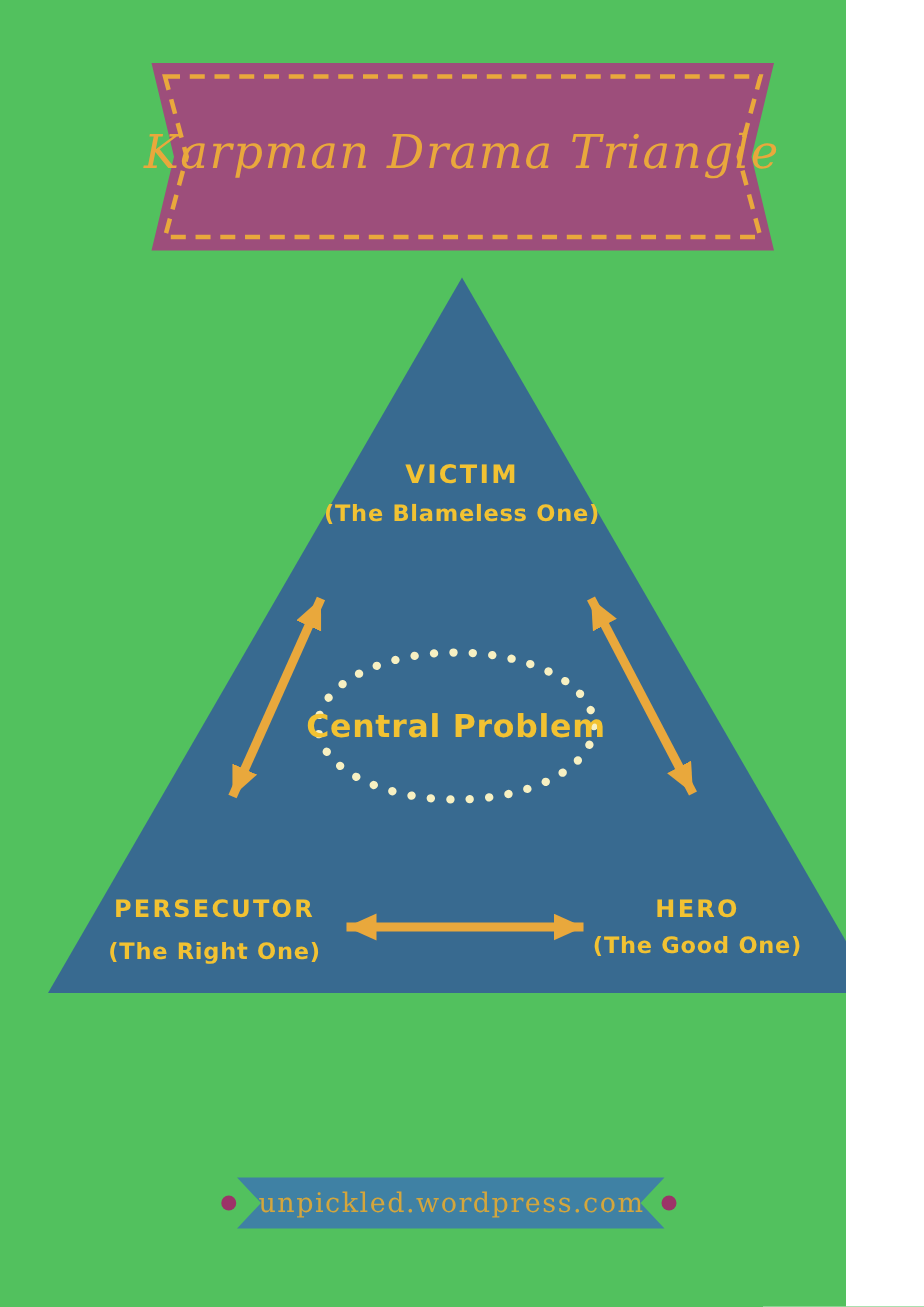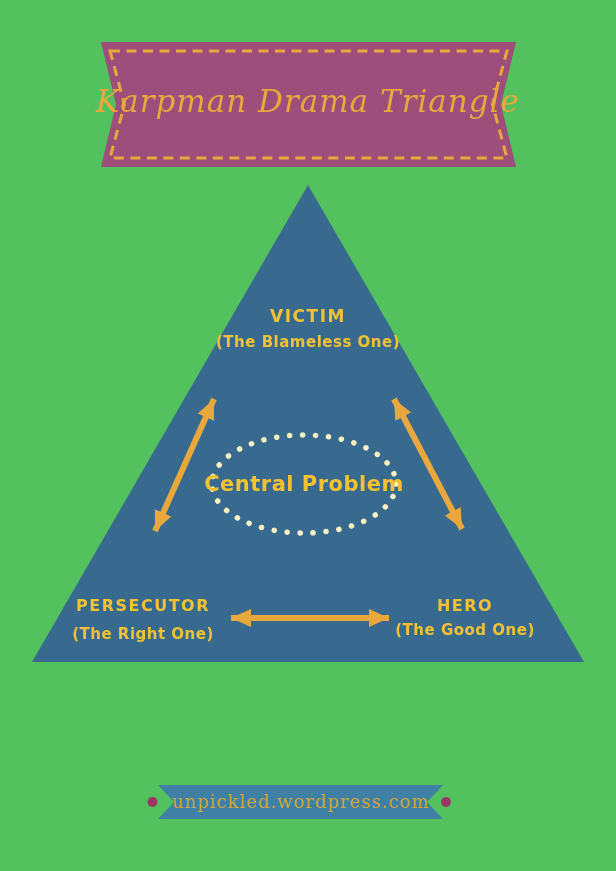--- a/index.html
+++ b/index.html
@@ -1,18 +1,18 @@
 <!DOCTYPE html>
 <html style="--background_green: #52c15e; --triangle_blue: #386a90; --banner_purple: #9d4e7b; --ribbon_teal: #3f81a4; --label_yellow: #f2c232; --gold: #e9a83c; --footer_gold: #d4a63c; --dot_cream: #f7f0c2; --dot_magenta: #9c3468;"><head>
 <meta charset="utf-8">
 <style>
   html, body { margin: 0; padding: 0; }
   .canvas {
     position: relative;
-    width: 616px;
+    width: 564px;
     height: 871px;
     background: var(--background_green, #52c15e);
     overflow: hidden;
     font-family: "DejaVu Sans", sans-serif;
   }
   svg { display: block; }
 
   .bg-rect      { fill: var(--background_green, #52c15e); }
   .banner-shape { fill: var(--banner_purple, #9d4e7b); }
   .stitch {

